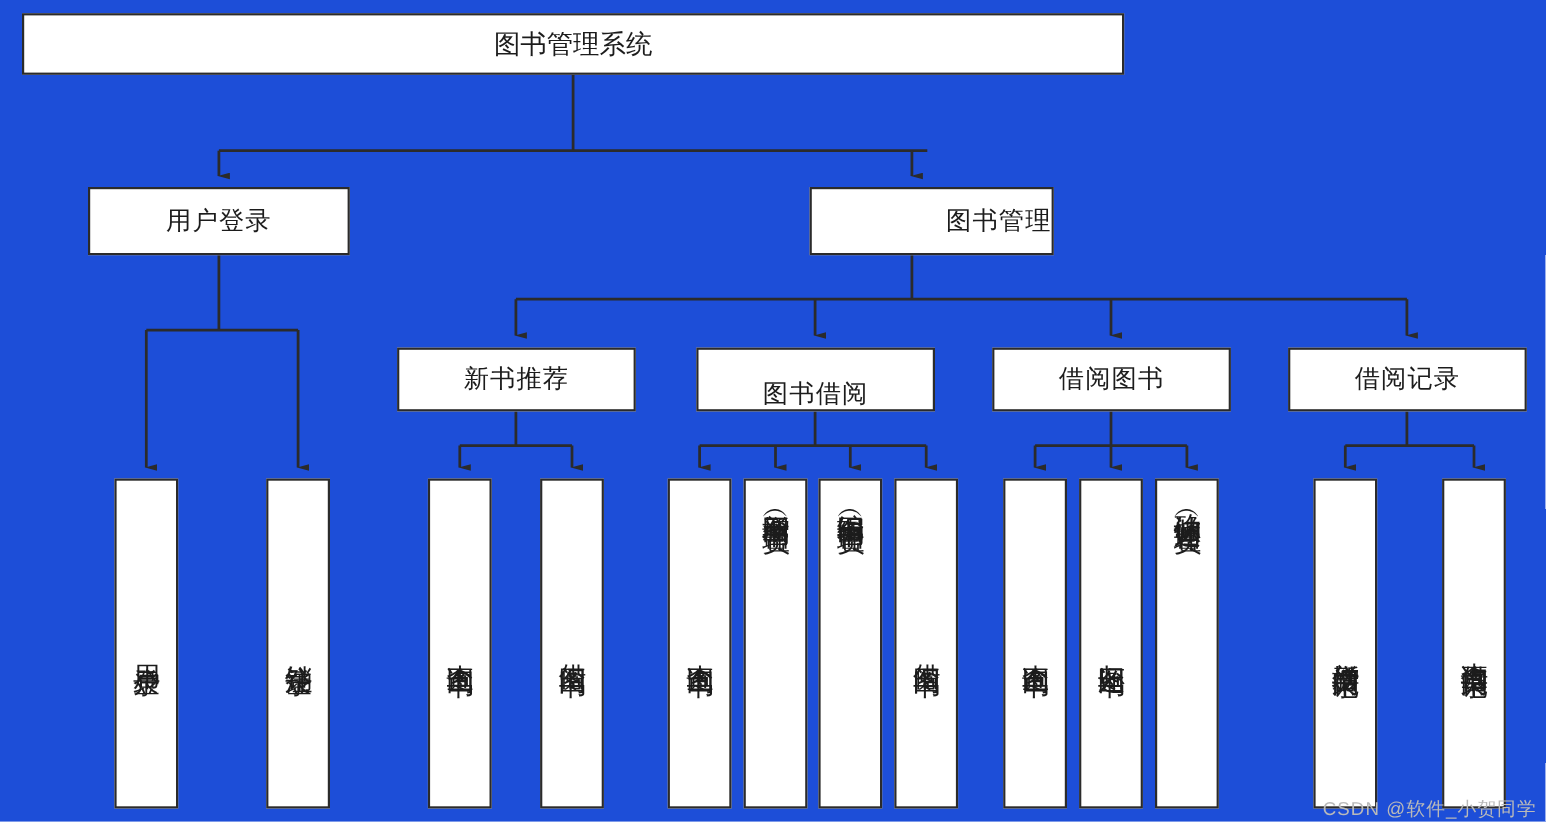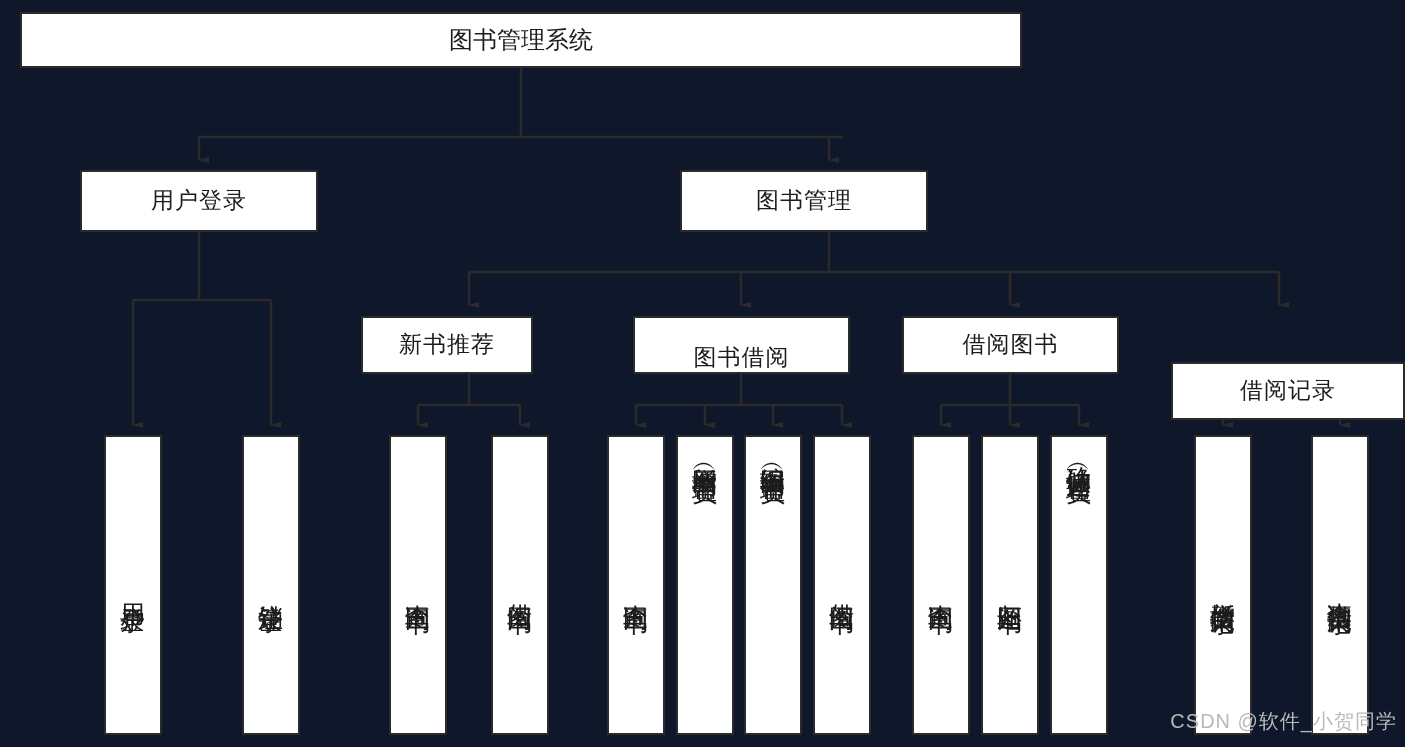--- a/index.html
+++ b/index.html
@@ -7,21 +7,21 @@
     padding: 0;
     background: #ffffff;
   }
   body {
     font-family: "Liberation Sans", "DejaVu Sans", sans-serif;
   }
   #canvas {
     position: relative;
     width: 1405px;
     height: 747px;
-    background: #0f172a;
+    background: #1d4ed8;
     overflow: hidden;
   }
   svg.connectors {
     position: absolute;
     left: 0;
     top: 0;
     width: 1405px;
     height: 747px;
     pointer-events: none;
   }
@@ -69,22 +69,22 @@
     align-items: flex-start;
     justify-content: center;
     height: 100%;
     width: 100%;
     padding-top: 4px;
     box-sizing: border-box;
   }
   .watermark {
     position: absolute;
     right: 8px;
-    bottom: 12px;
-    font-size: 20px;
+    bottom: 0;
+    font-size: 17px;
     color: #b9b9b9;
     letter-spacing: 1px;
     white-space: nowrap;
   }
 </style>
 </head>
 <body>
 
 <div id="canvas">
 
@@ -138,34 +138,34 @@
     </g>
   </svg>
 
   <div class="node root" style="left:20px; top:12px; width:1002px; height:56px;">
     <span>图书管理系统</span>
   </div>
 
   <div class="node h" style="left:80px; top:170px; width:238px; height:62px;">
     <span>用户登录</span>
   </div>
-  <div class="node h" style="left:680px; top:170px; width:248px; height:62px;">
+  <div class="node h" style="left:736px; top:170px; width:222px; height:62px;justify-content:flex-end;">
     <span>图书管理</span>
   </div>
 
-  <div class="node h" style="left:361px; top:316px; width:172px; height:58px;">
+  <div class="node h" style="left:361px; top:316px; width:217px; height:58px;">
     <span>新书推荐</span>
   </div>
   <div class="node h" style="left:633px; top:316px; width:217px; height:58px;align-items:flex-end;">
     <span>图书借阅</span>
   </div>
   <div class="node h" style="left:902px; top:316px; width:217px; height:58px;">
     <span>借阅图书</span>
   </div>
-  <div class="node h" style="left:1171px; top:316px; width:234px; height:58px;margin-top:46px;">
+  <div class="node h" style="left:1171px; top:316px; width:217px; height:58px;">
     <span>借阅记录</span>
   </div>
 
   <div class="node leaf" style="left:104px; top:435px; width:58px; height:300px;">
     <div class="leaf-center">
       <span class="vlabel">用户登录</span>
     </div>
   </div>
   <div class="node leaf" style="left:242px; top:435px; width:58px; height:300px;">
     <div class="leaf-center">

